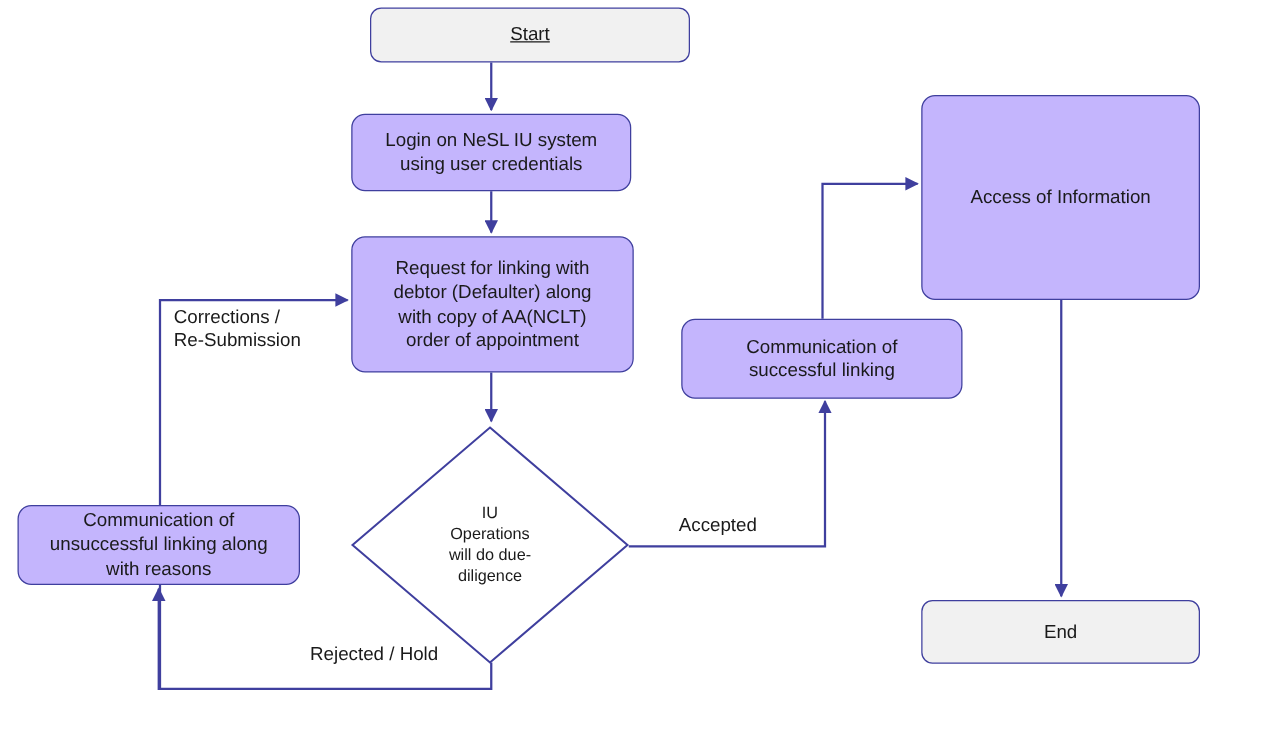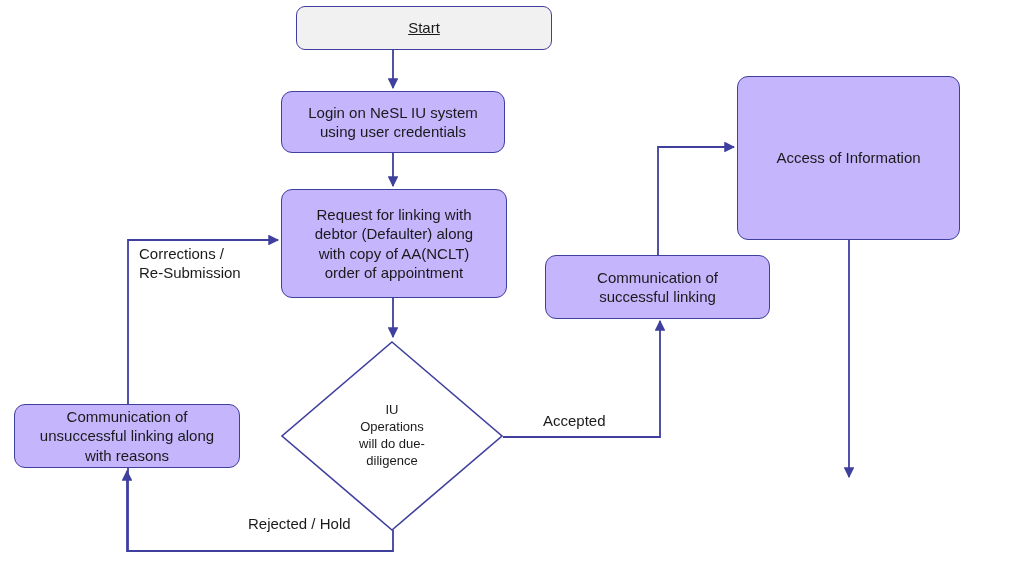--- a/index.html
+++ b/index.html
@@ -139,20 +139,23 @@
 
   <div class="node process" style="left:545px; top:255px; width:225px; height:64px;">
     <span class="node-label">Communication  of
 successful linking</span>
   </div>
 
   <div class="node process" style="left:737px; top:76px; width:223px; height:164px;">
     <span class="node-label">Access of Information</span>
   </div>
 
+  <div class="node terminator" style="left:737px; top:480px; width:223px; height:51px;">
+    <span class="node-label">End</span>
+  </div>
 
   <div class="edge-label" style="left:139px; top:244px; width:130px; text-align:left;">Corrections /
 Re-Submission</div>
 
   <div class="edge-label" style="left:523px; top:411px; width:110px; text-align:left;margin-left:20px;">Accepted</div>
 
   <div class="edge-label" style="left:248px; top:514px; width:150px; text-align:left;">Rejected / Hold</div>
 
 </div>
 

